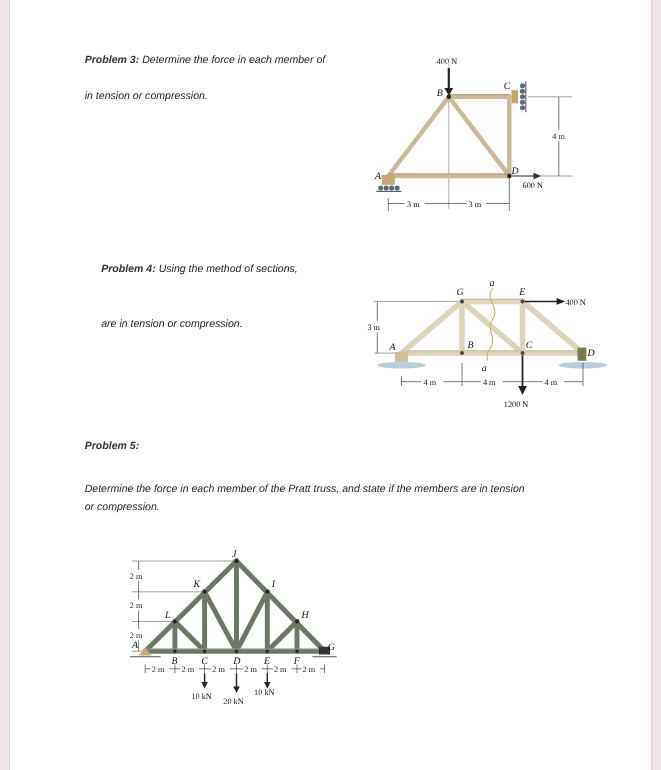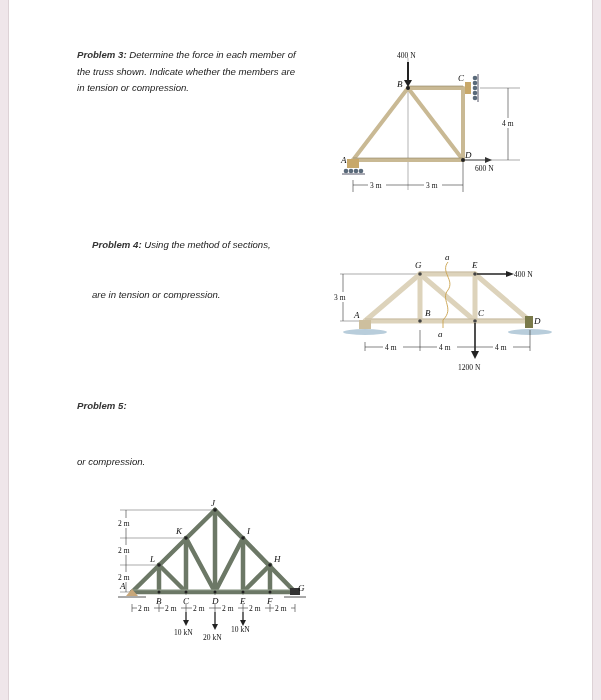--- a/index.html
+++ b/index.html
@@ -16,21 +16,21 @@
     .force { font-size: 7.5px; fill: #111; }
   </style>
 </head>
 <body>
 
 <div class="edge-left"></div>
 <div class="edge-right"></div>
 
 <div class="text-block" style="left:77px; top:47px; width:260px;">
   <span class="problem-label">Problem 3:</span><span> Determine the force in each member of</span><br>
-  <span>the truss shown. Indicate whether the members are</span><br>
+  <br>
   <span>in tension or compression.</span>
 </div>
 
 <div class="figure" style="left:330px; top:40px; width:200px; height:170px;">
   <svg width="200" height="170" viewBox="0 0 200 170">
 
     <line x1="78" y1="18" x2="78" y2="150" stroke="#666" stroke-width="0.5"></line>
     <line x1="150" y1="48" x2="190" y2="48" stroke="#555" stroke-width="0.5"></line>
     <line x1="160" y1="120" x2="190" y2="120" stroke="#555" stroke-width="0.5"></line>
 
@@ -158,21 +158,21 @@
     <text class="dim" x="109" y="100">4 m</text>
     <rect x="163" y="92" width="20" height="9" fill="#fff"></rect>
     <text class="dim" x="165" y="100">4 m</text>
   </svg>
 </div>
 
 <div class="text-block" style="left:77px; top:398px; width:470px;">
   <span class="problem-label">Problem 5:</span>
 </div>
 <div class="text-block" style="left:77px; top:437px; width:470px;">
-  <br>
+  <span>Determine the force in each member of the Pratt truss, and state if the members are in tension</span><br>
   <span>or compression.</span>
 </div>
 
 <div class="figure" style="left:90px; top:495px; width:230px; height:160px;">
   <svg width="230" height="160" viewBox="0 0 230 160">
 
     <line x1="30" y1="15" x2="125" y2="15" stroke="#555" stroke-width="0.5"></line>
     <line x1="30" y1="43" x2="96" y2="43" stroke="#555" stroke-width="0.5"></line>
     <line x1="30" y1="70" x2="67" y2="70" stroke="#555" stroke-width="0.5"></line>
     <line x1="30" y1="97" x2="42" y2="97" stroke="#555" stroke-width="0.5"></line>

